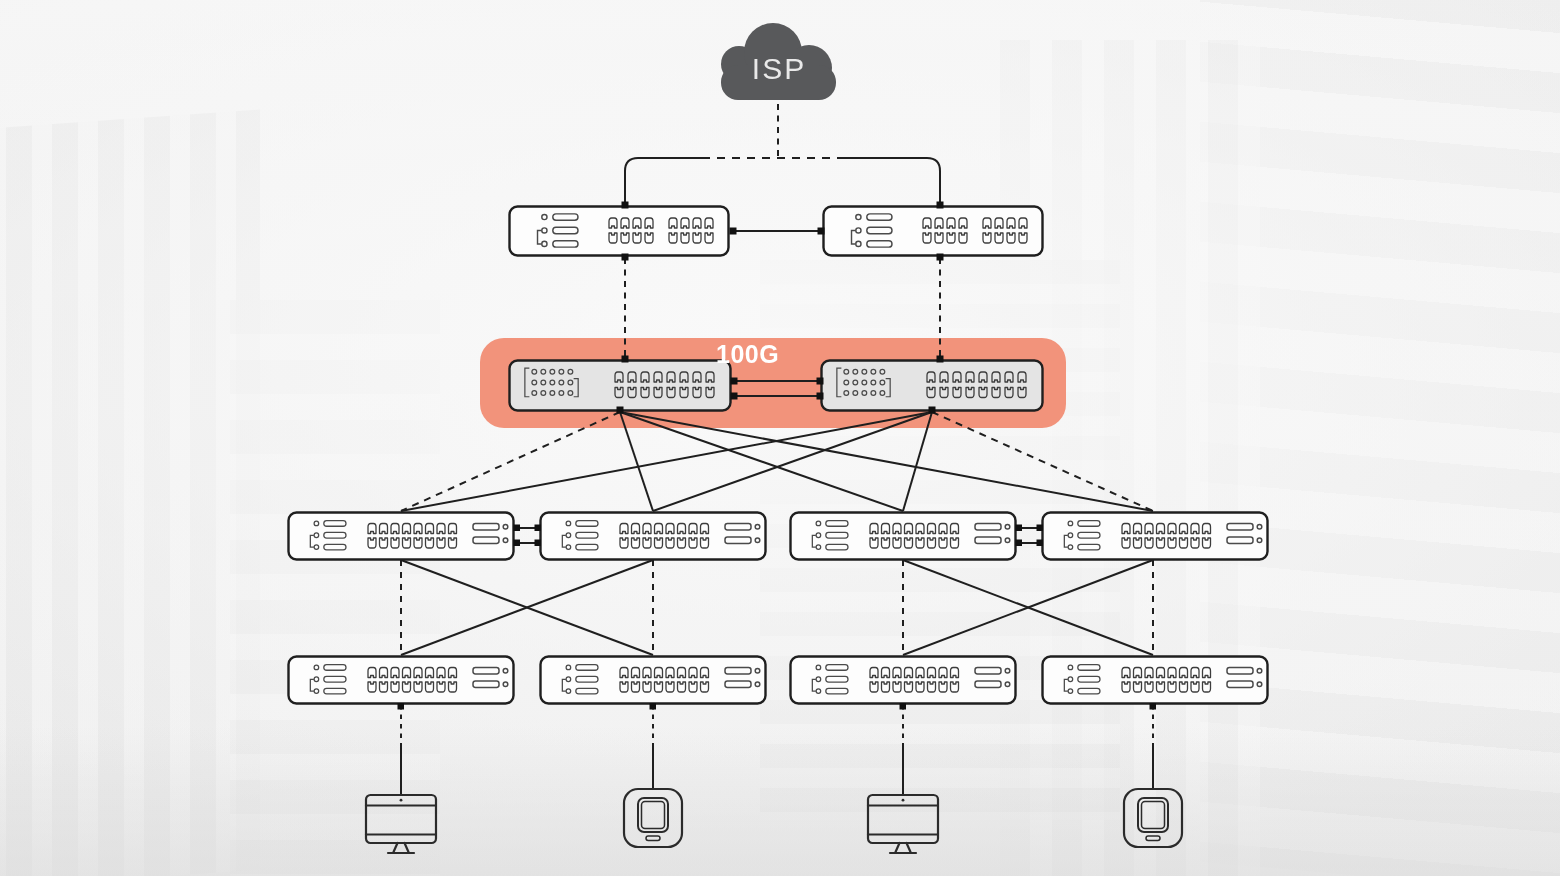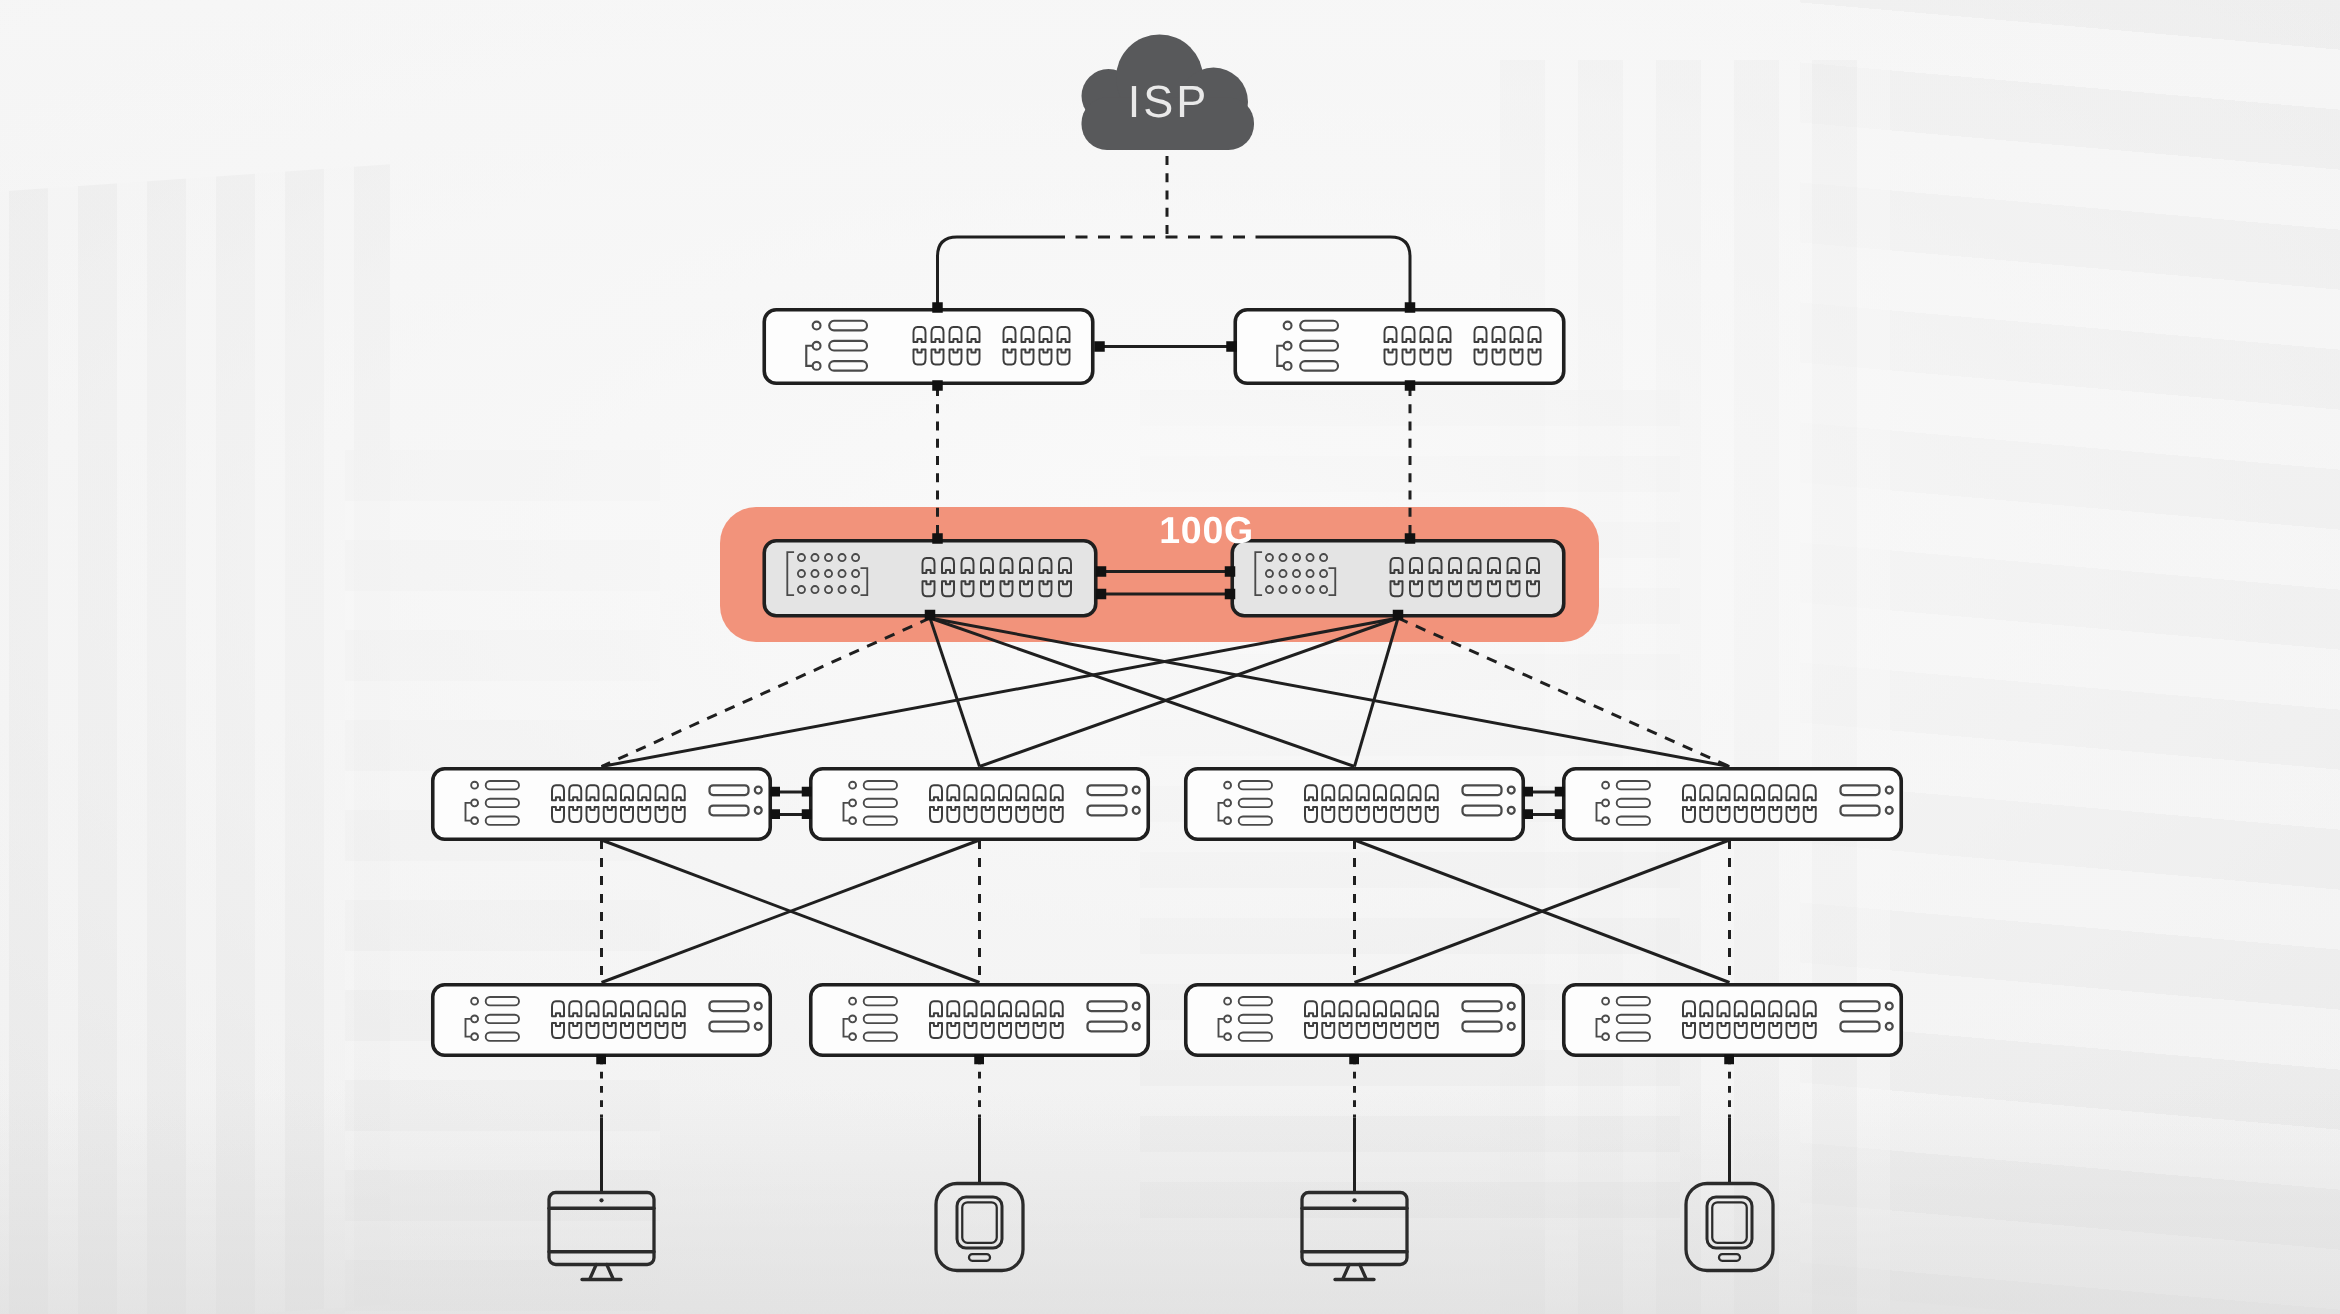--- a/index.html
+++ b/index.html
@@ -25,21 +25,21 @@
       background:linear-gradient(180deg,rgba(226,226,226,0) 0%,rgba(219,219,219,.6) 100%);}
   
   .hl{position:absolute;left:480px;top:338px;width:586px;height:90px;border-radius:24px;
       background:#F2937B;z-index:1;}
   svg.layer{position:absolute;left:0;top:0;z-index:2;pointer-events:none;}
   svg.toplayer{z-index:5;}
   .node{position:absolute;z-index:3;}
   .node svg{display:block;}
   .cloudtxt{position:absolute;left:0;right:0;top:40px;text-align:center;
       font-size:30px;font-weight:300;letter-spacing:2px;color:#E9E9E9;}
-  .speedlbl{position:absolute;left:716px;top:340px;width:120px;text-align:right;z-index:4;
+  .speedlbl{position:absolute;left:716px;top:340px;width:120px;text-align:left;z-index:4;
       font-size:25px;font-weight:700;color:#FFFFFF;letter-spacing:.5px;}
 </style>
 </head>
 <body>
 
 <div id="stage">
 
   <div class="bg">
     <div class="blk b1"></div>
       <div class="blk b2"></div>

